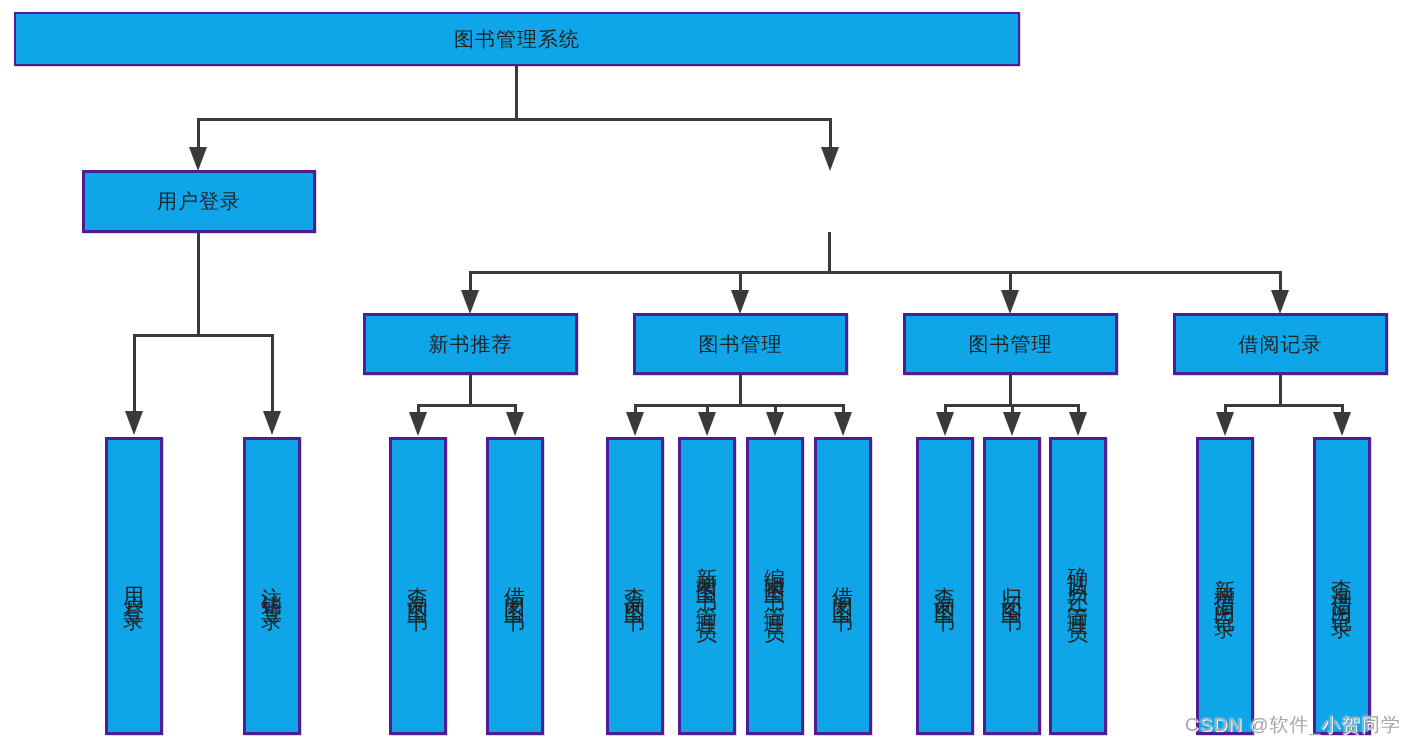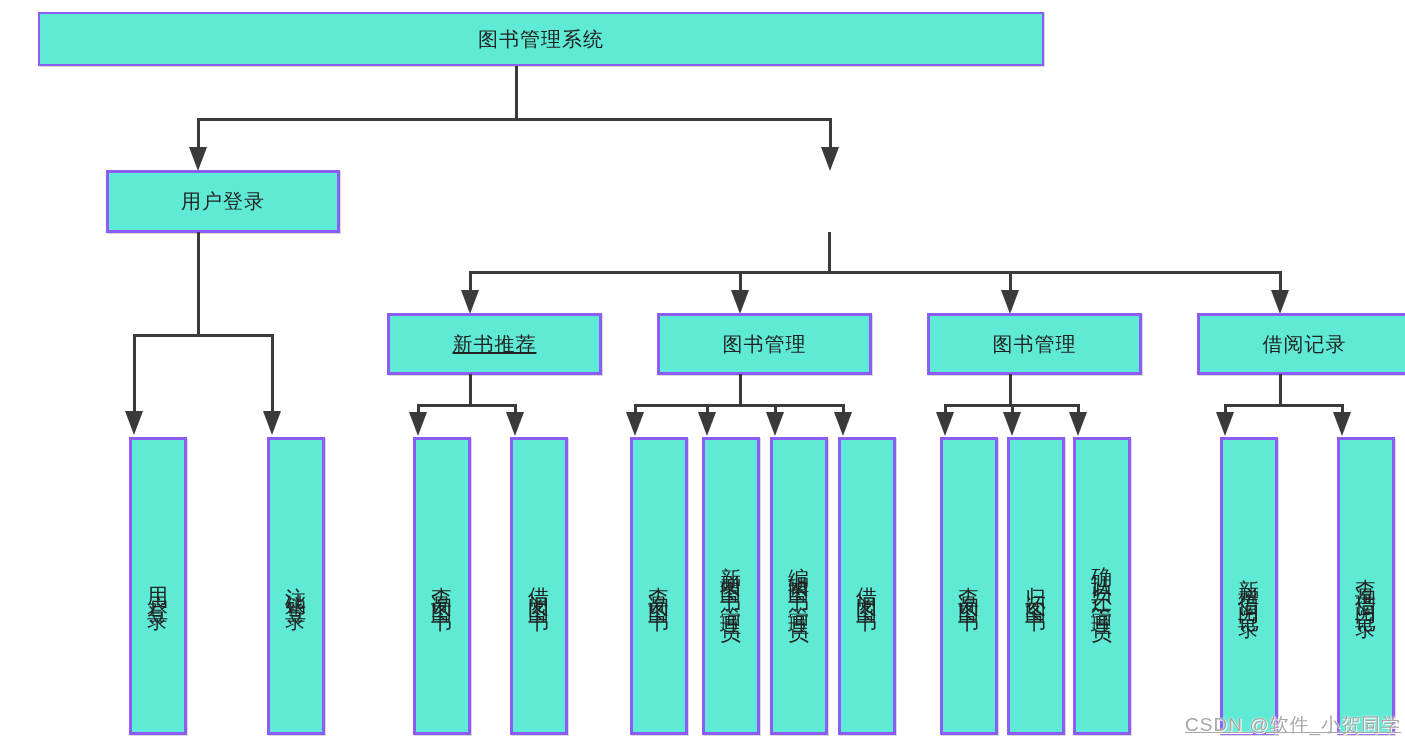--- a/index.html
+++ b/index.html
@@ -10,28 +10,27 @@
   .canvas {
     position: relative;
     width: 1405px;
     height: 747px;
     background: #ffffff;
     overflow: hidden;
   }
   .box {
     position: absolute;
     box-sizing: border-box;
-    background: #5eead4;
-    border: 3px solid #8b5cf6;
+    background: #0ea5e9;
+    border: 3px solid #4c1d95;
     color: #222222;
     display: flex;
     align-items: center;
     justify-content: center;
     box-shadow: 1px 1px 0 rgba(0,0,0,0.15);
-    margin-left: 24px;
   }
   .box.h { font-size: 20px; letter-spacing: 1px; }
   .box.root { border-width: 2px; font-size: 20px; }
   .box.v {
     writing-mode: vertical-rl;
     text-orientation: upright;
     font-size: 21px;
     letter-spacing: 8px;
     line-height: 1;
   }
@@ -45,21 +44,20 @@
   }
   .watermark {
     position: absolute;
     top: 712px;
     right: 4px;
     font-size: 19px;
     color: #a6a6a6;
     text-shadow: 0 0 2px #ffffff, 1px 1px 0 #ffffff;
     z-index: 5;
     letter-spacing: 1px;
-    text-decoration: underline;
   }
 </style>
 </head>
 <body>
 
 <div class="canvas">
 
   <div class="box h root" style="left:14px; top:12px; width:1006px; height:54px;">图书管理系统</div>
 
   <div>
@@ -88,21 +86,21 @@
     <div class="vline" style="left:469px;  top:271px; height:24px;"></div>
     <div class="tri" style="left:461px;  top:290px;"></div>
     <div class="vline" style="left:739px;  top:271px; height:24px;"></div>
     <div class="tri" style="left:731px;  top:290px;"></div>
     <div class="vline" style="left:1009px; top:271px; height:24px;"></div>
     <div class="tri" style="left:1001px; top:290px;"></div>
     <div class="vline" style="left:1279px; top:271px; height:24px;"></div>
     <div class="tri" style="left:1271px; top:290px;"></div>
   </div>
 
-  <div class="box h" style="left:363px; top:313px; width:215px; height:62px;text-decoration:underline;">新书推荐</div>
+  <div class="box h" style="left:363px; top:313px; width:215px; height:62px;">新书推荐</div>
   <div class="box h" style="left:633px; top:313px; width:215px; height:62px;">图书管理</div>
   <div class="box h" style="left:903px; top:313px; width:215px; height:62px;">图书管理</div>
   <div class="box h" style="left:1173px; top:313px; width:215px; height:62px;">借阅记录</div>
 
   <div>
     <div class="vline" style="left:469px; top:374px; height:32px;"></div>
     <div class="hline" style="left:417px; top:404px; width:100px;"></div>
     <div class="vline" style="left:417px; top:404px; height:12px;"></div>
     <div class="tri" style="left:409px; top:412px;"></div>
     <div class="vline" style="left:514px; top:404px; height:12px;"></div>

